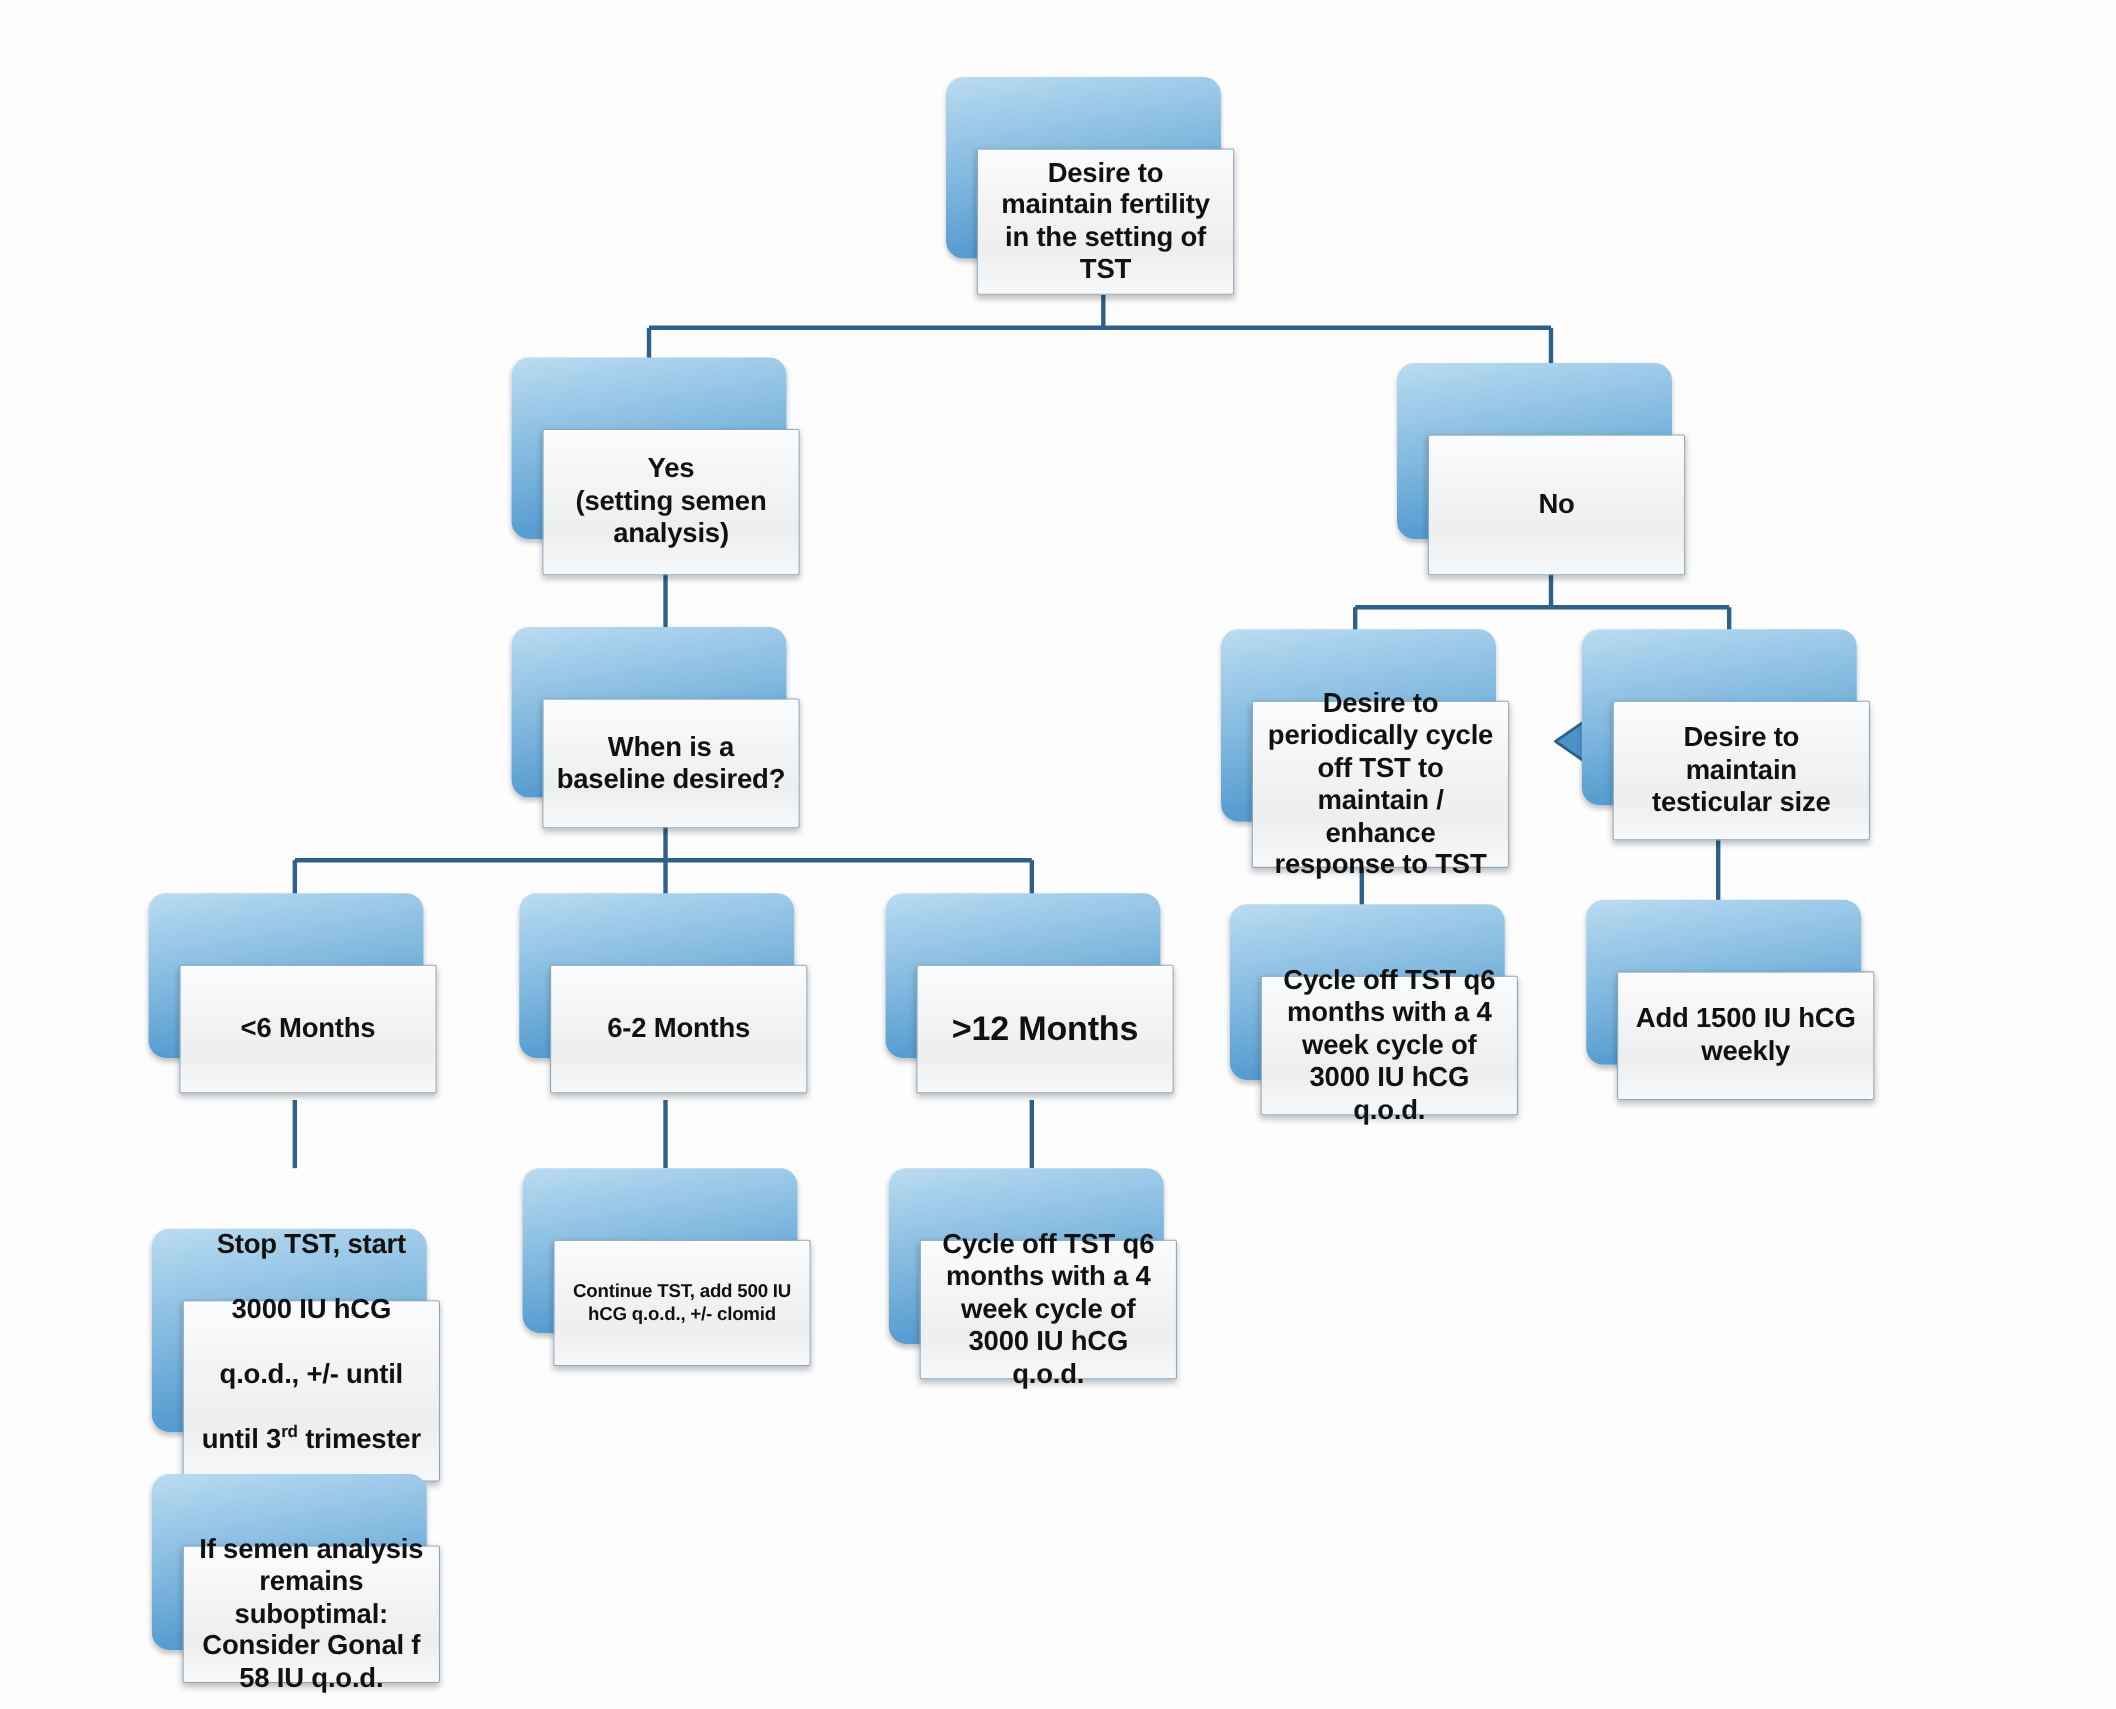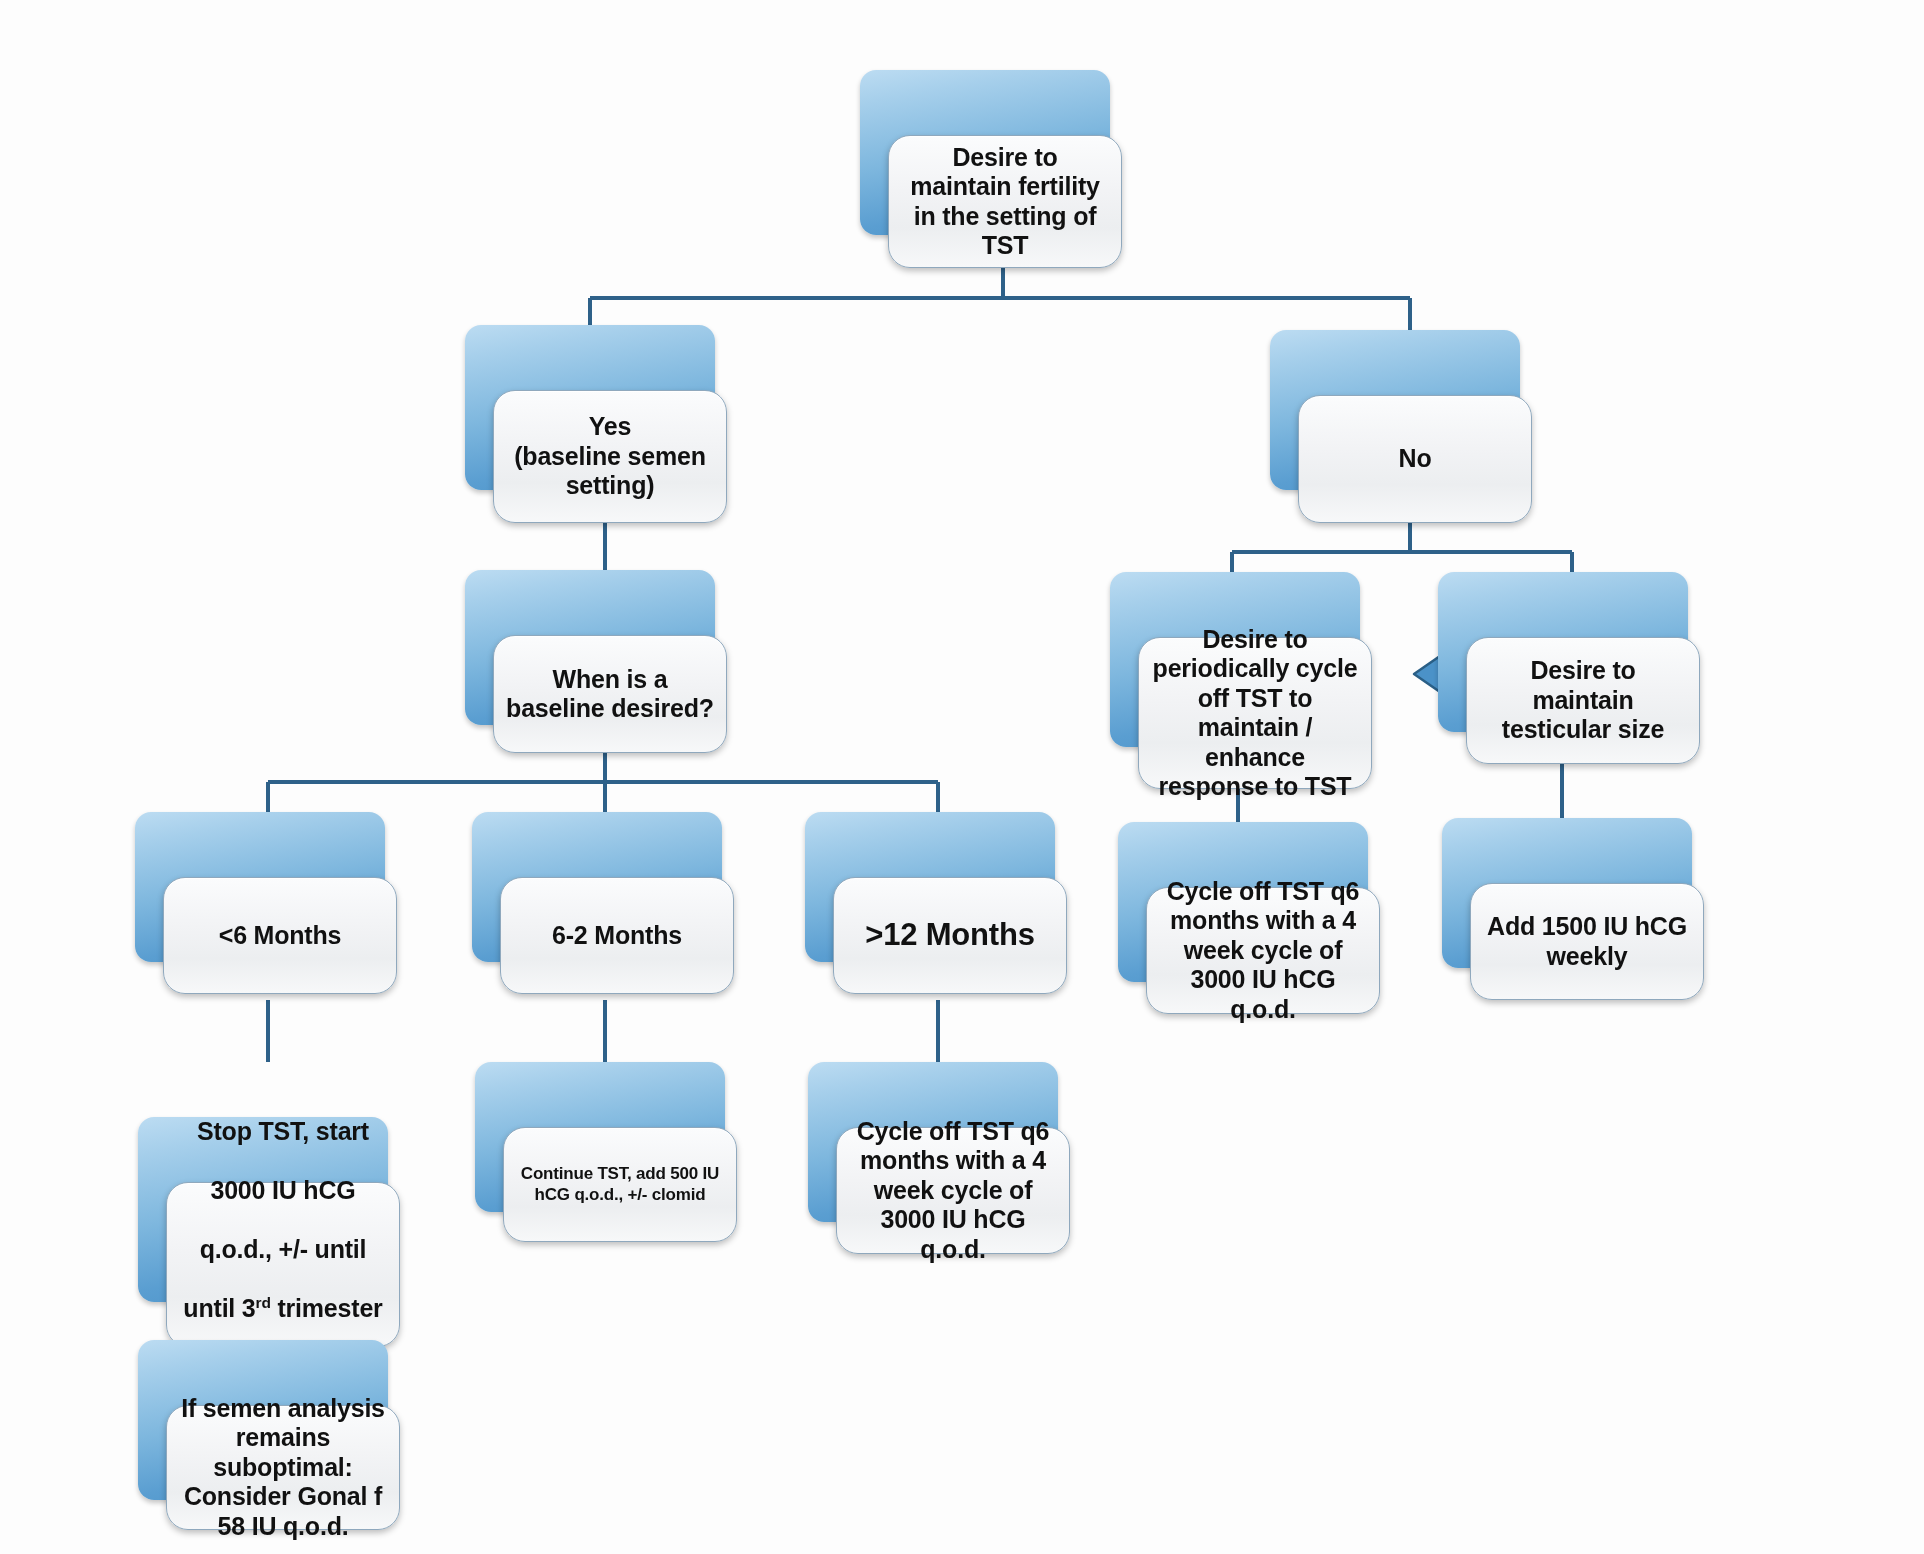--- a/index.html
+++ b/index.html
@@ -38,21 +38,21 @@
     background: linear-gradient(170deg,
         #bcdcf2 0%,
         #a6cfeb 16%,
         #7eb7de 48%,
         #5a9ed1 76%,
         #4b92c8 100%);
     box-shadow: 0 3px 5px rgba(0,0,0,0.22);
   }
   .node .face {
     position: absolute;
-    border-radius: 22px;
+    border-radius: 2px;
     background: linear-gradient(180deg,
         #fbfcfd 0%,
         #f2f3f5 42%,
         #eceef0 70%,
         #f7f8f9 100%);
     border: 1px solid #8fa8bd;
     box-shadow: 0 3px 6px rgba(0,0,0,0.25),
                 inset 0 1px 0 rgba(255,255,255,0.95);
     display: flex;
     align-items: center;
@@ -121,21 +121,21 @@
     <div class="plate"></div>
     <div class="face" style="left:28px; top:26px; right:-12px; bottom:-33px; font-size:25px;">
       <span class="txt">Desire to maintain fertility in the setting of TST</span>
     </div>
   </div>
 
   <div class="node" style="left:465px; top:325px; width:250px; height:165px;">
     <div class="plate"></div>
     <div class="face" style="left:28px; top:26px; right:-12px; bottom:-33px; font-size:25px;">
       <span class="txt">Yes
-(baseline semen setting)</span>
+(setting semen analysis)</span>
     </div>
   </div>
 
   <div class="node" style="left:1270px; top:330px; width:250px; height:160px;">
     <div class="plate"></div>
     <div class="face" style="left:28px; top:26px; right:-12px; bottom:-33px; font-size:25px;">
       <span class="txt">No</span>
     </div>
   </div>
 

